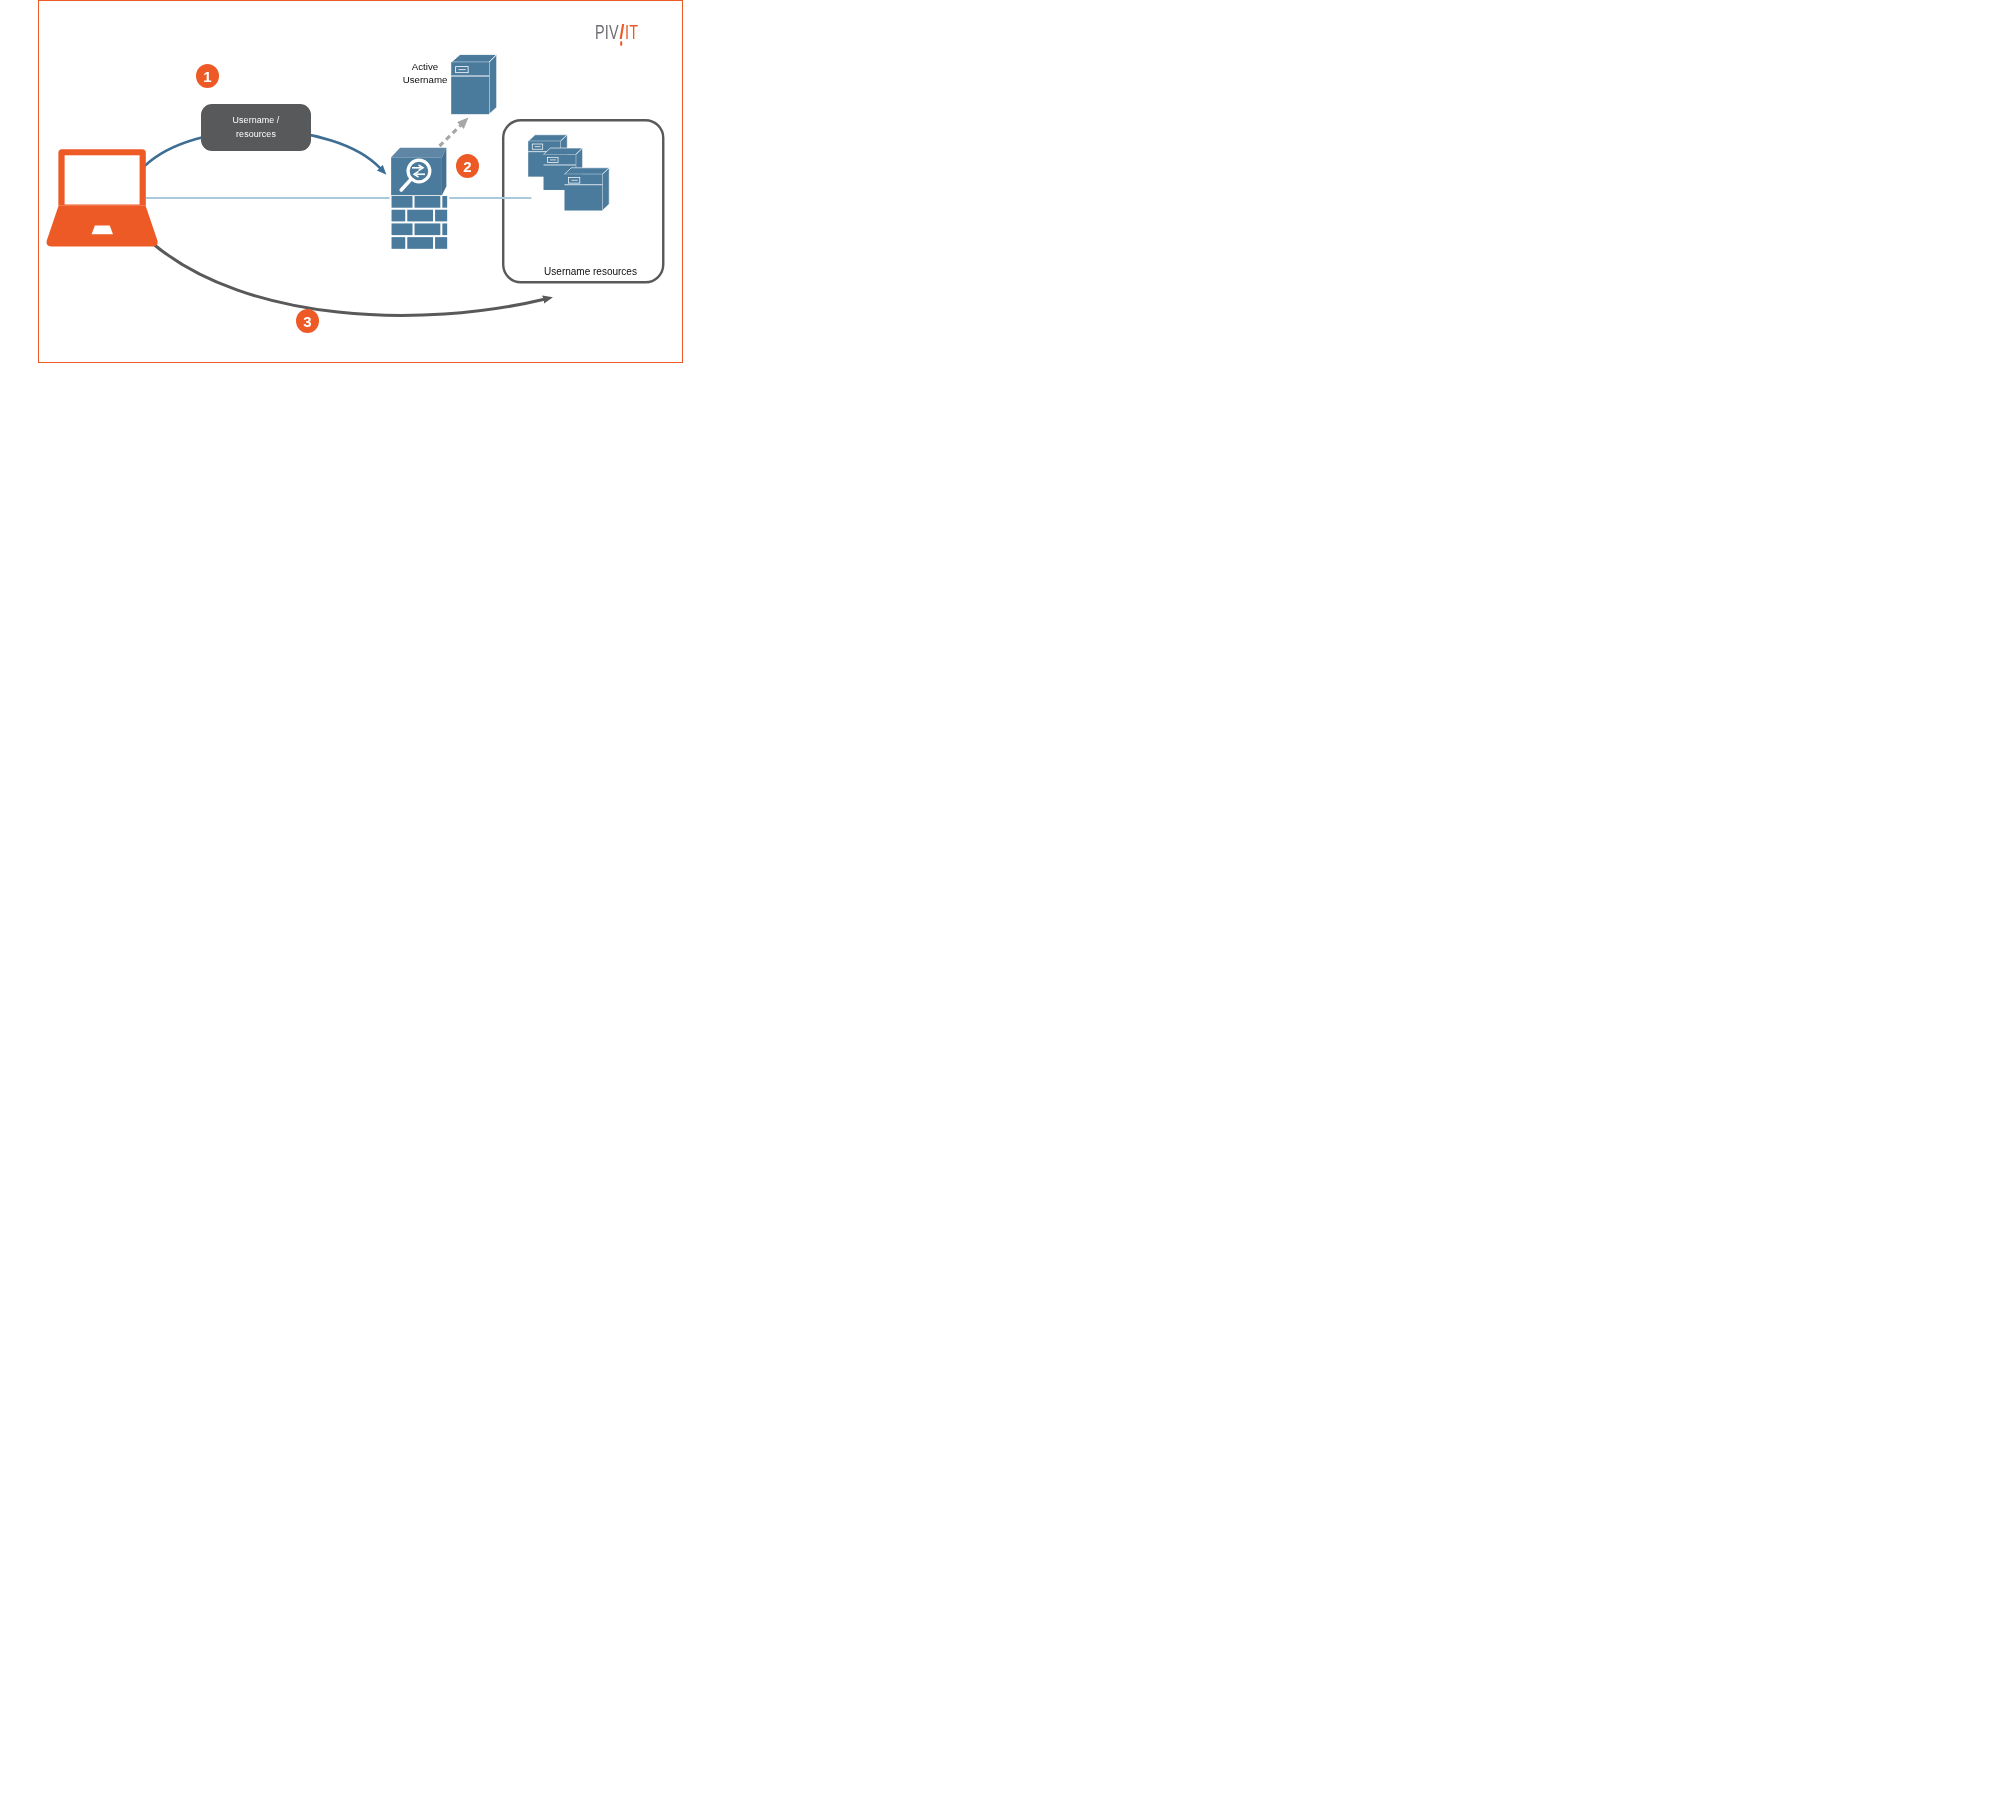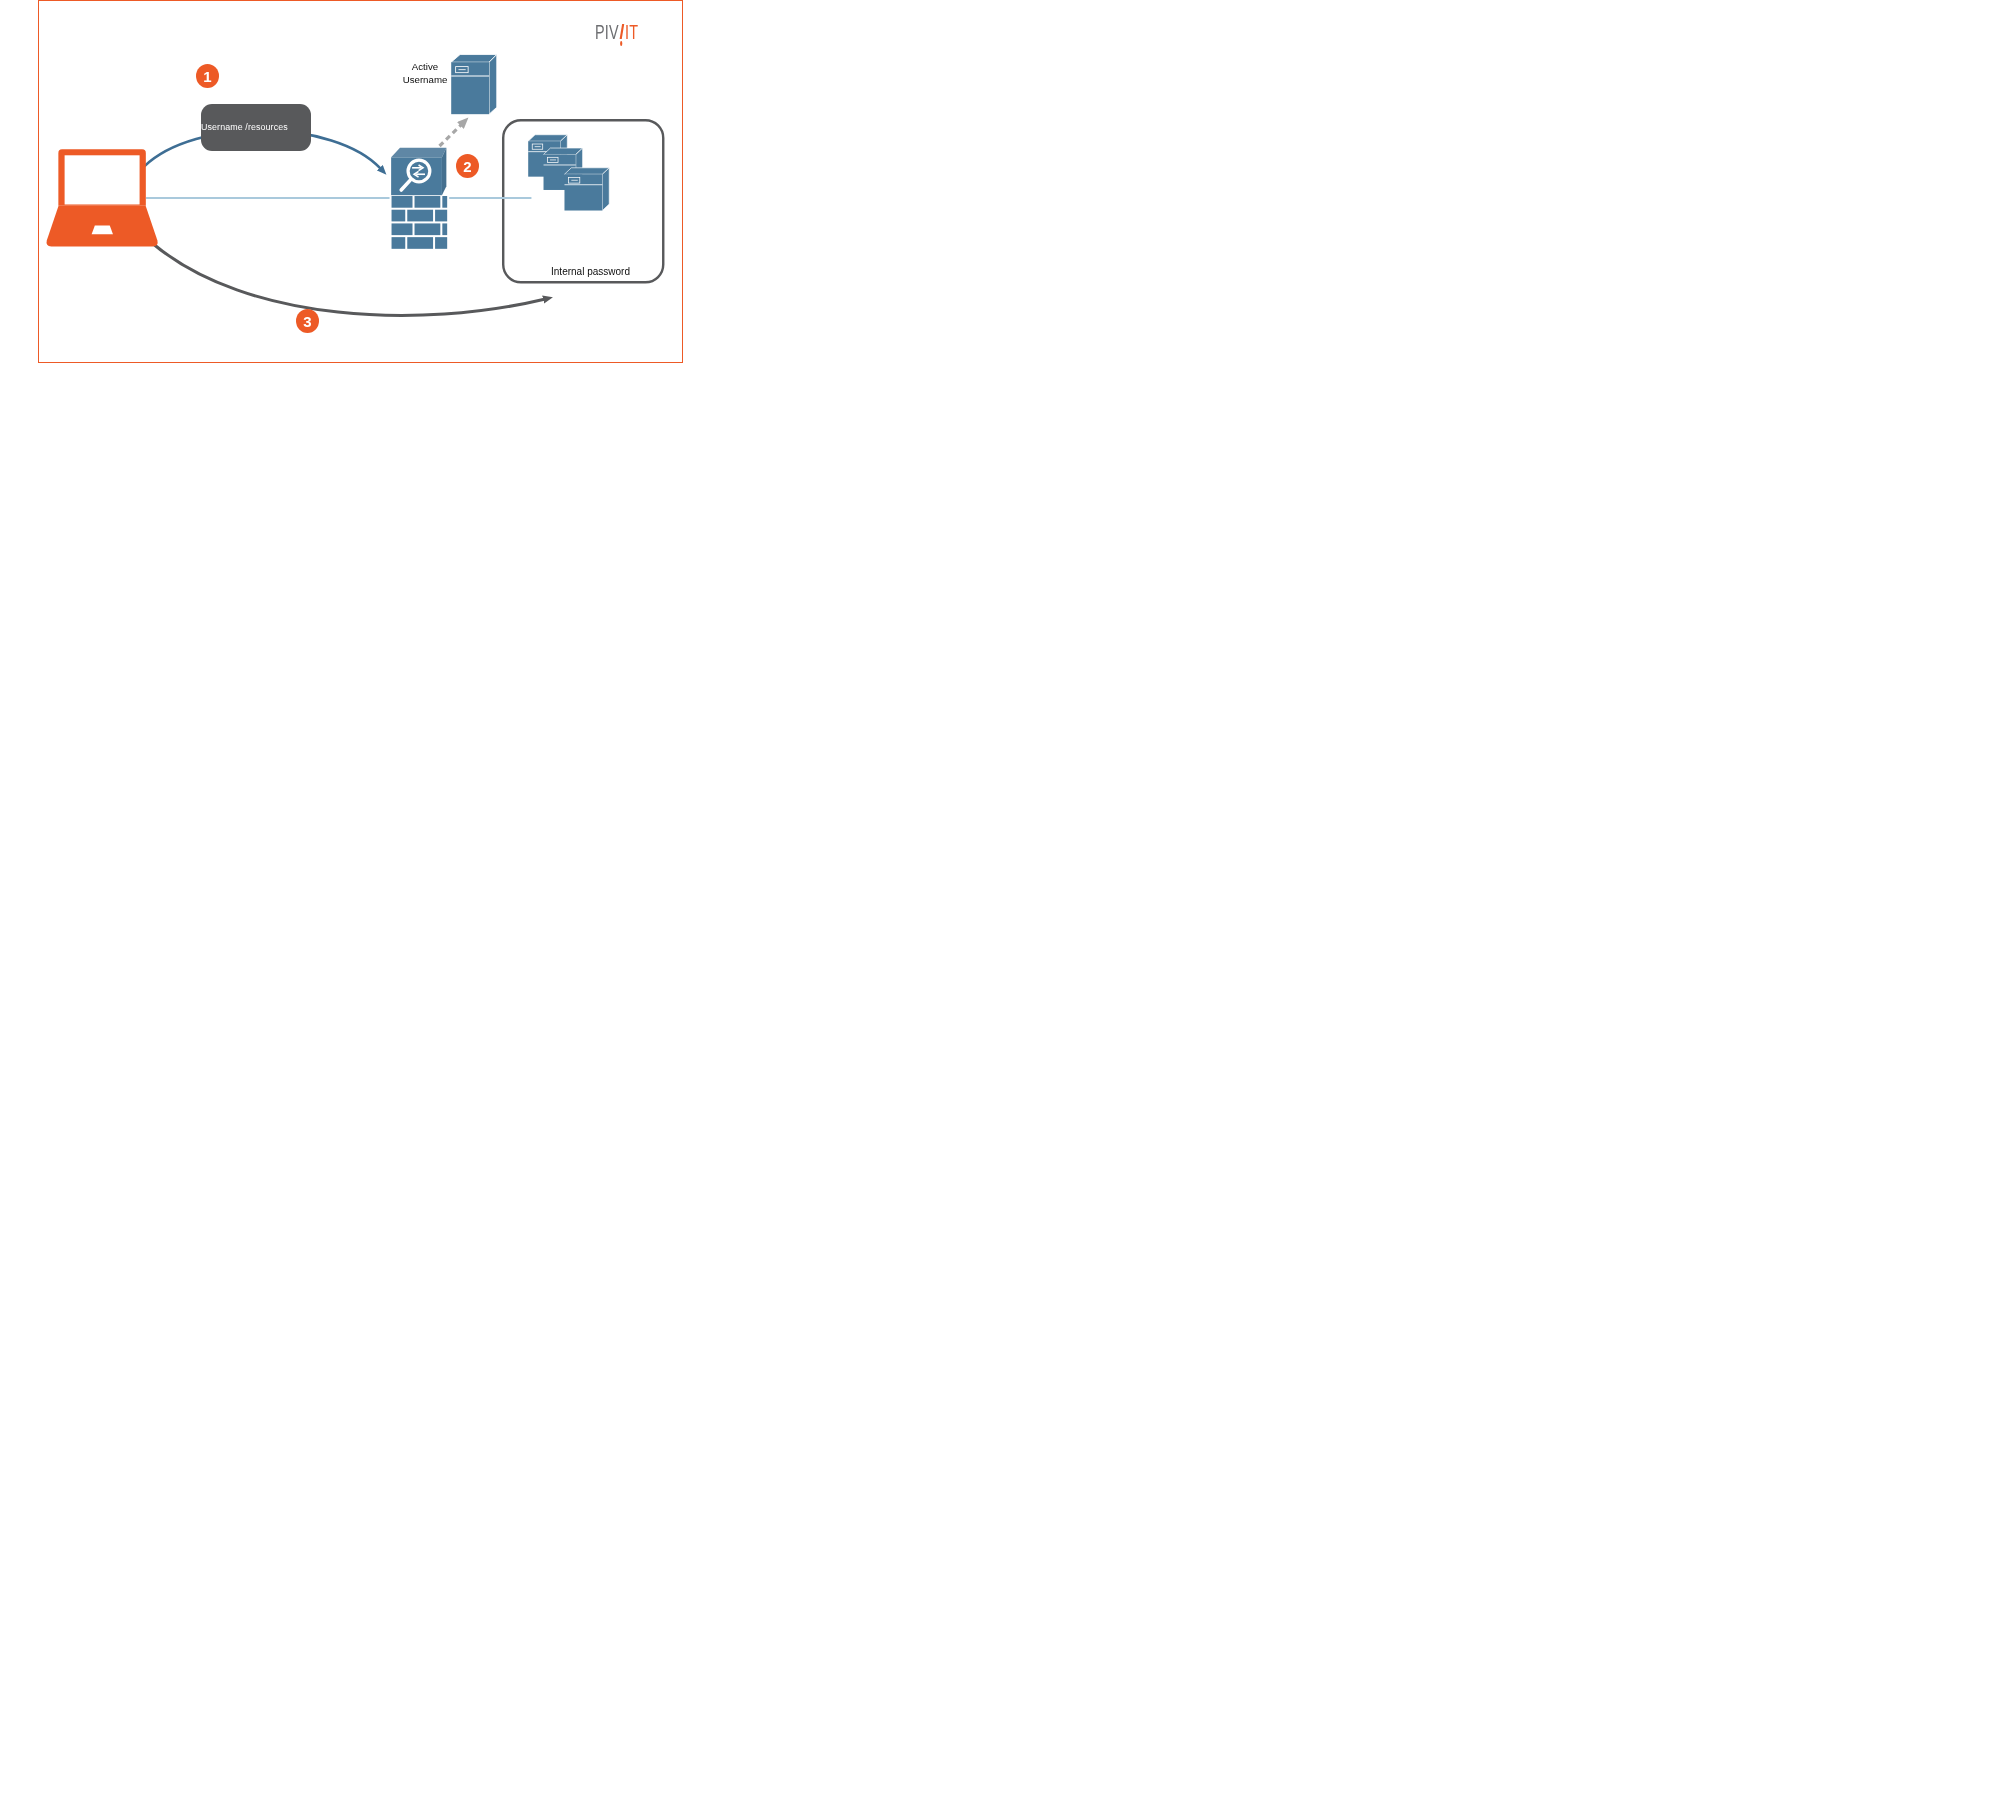--- a/index.html
+++ b/index.html
@@ -15,21 +15,21 @@
     position:absolute;width:23px;height:24px;border-radius:50%;
     background:#ED5A26;color:#fff;display:flex;align-items:center;justify-content:center;
     font-size:15px;font-weight:bold;z-index:20;
   }
   .badge.b1{left:158px;top:64px;}
   .badge.b2{left:418px;top:154px;}
   .badge.b3{left:258px;top:309px;}
   
   .cred{
     position:absolute;left:163px;top:104px;width:110px;height:47px;border-radius:11px;
-    background:#58595B;color:#ffffff;display:flex;flex-direction:row;align-items:center;justify-content:flex-start;
+    background:#58595B;color:#ffffff;display:flex;flex-direction:column;align-items:center;justify-content:center;
     font-size:8.9px;line-height:1.5;z-index:10;letter-spacing:0.1px;
   }
   
   .ad-label{
     position:absolute;left:355px;top:61px;width:64px;text-align:center;
     font-size:9.7px;line-height:1.33;color:#0d0d0d;z-index:10;
   }
   .ir-label{
     position:absolute;left:492px;top:266px;width:121px;text-align:center;
     font-size:10px;color:#0d0d0d;z-index:10;
@@ -170,17 +170,17 @@
   <div class="cred">
     <div>Username /</div>
     <div>resources</div>
   </div>
 
   <div class="ad-label">
     <div>Active</div>
     <div>Username</div>
   </div>
 
-  <div class="ir-label">Internal password</div>
+  <div class="ir-label">Username resources</div>
 
   <div class="frame"></div>
 </div>
 
 
 </body></html>

